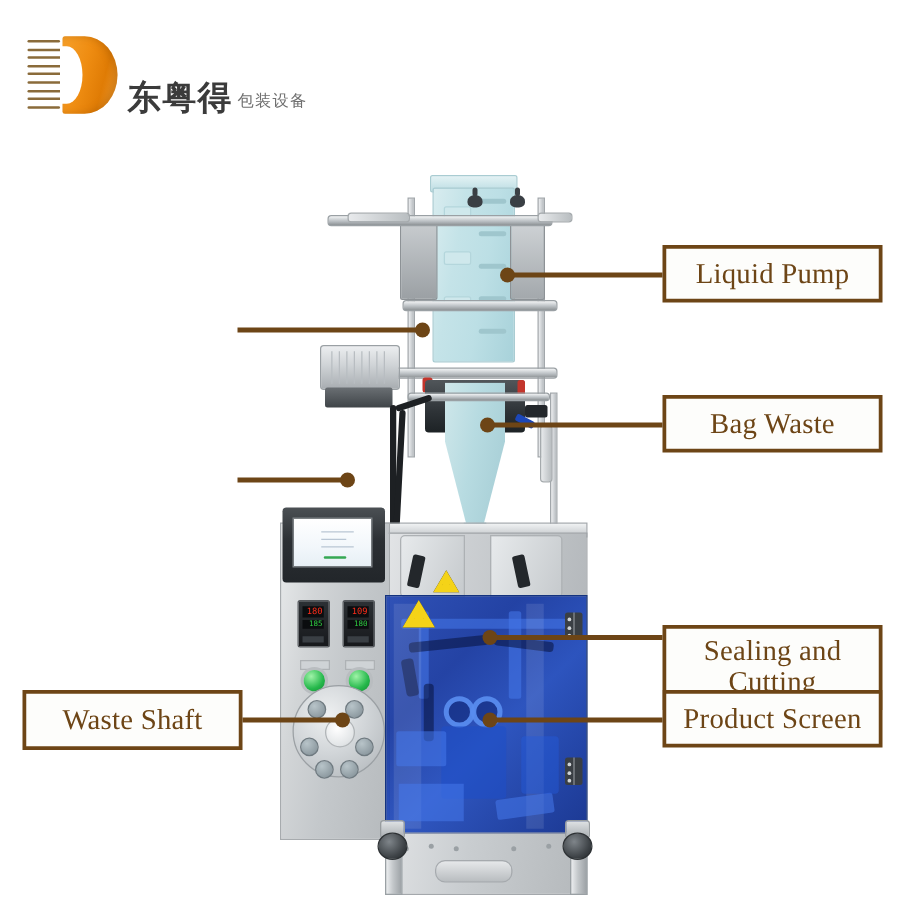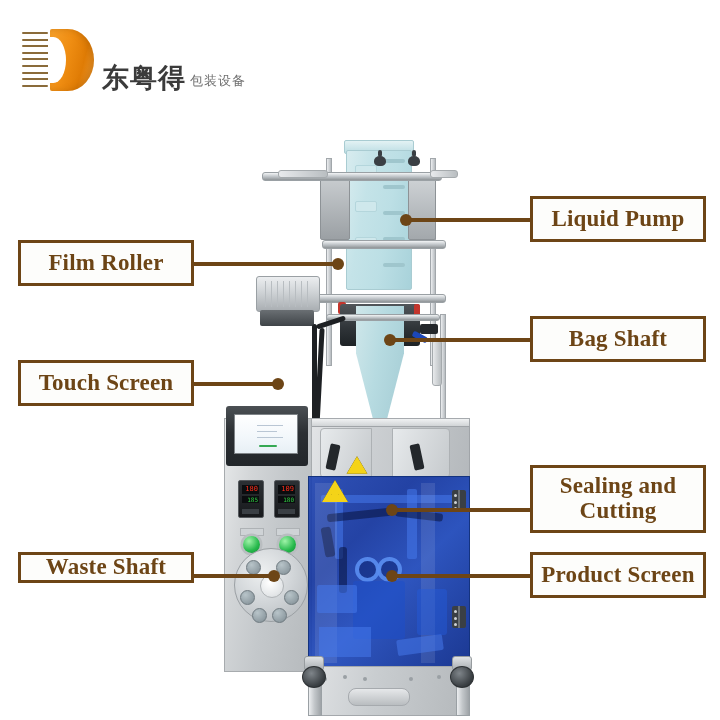--- a/index.html
+++ b/index.html
@@ -42,21 +42,21 @@
   .logo-cn-sub{position:absolute;left:168px;top:50px;font-family:"DejaVu Sans", sans-serif;
     font-size:13px;color:#6f6f6f;letter-spacing:1px;white-space:nowrap;}
 
   
   .label-box{
     position:absolute;
     border:3px solid #6d4516;
     background:#fdfdfb;
     color:#6d4516;
     font-family:"Liberation Serif", serif;
-    font-weight:700;
+    font-weight:400;
     font-size:23px;
     line-height:1.08;
     text-align:center;
     display:flex;align-items:center;justify-content:center;
     box-sizing:border-box;
     white-space:pre-line;
     letter-spacing:0.2px;
   }
   .leader{position:absolute;height:4px;background:#6d4516;}
   .dot{position:absolute;width:12px;height:12px;border-radius:50%;background:#6d4516;}
@@ -386,36 +386,34 @@
         <div class="wheel"></div>
     </div>
   </div>
 
   <div class="leader" style="left:404px;top:218px;width:130px;"></div>
   <div class="dot" style="left:400px;top:214px;"></div>
   <div class="label-box" style="left:530px;top:196px;width:176px;height:46px;">Liquid Pump</div>
 
   <div class="leader" style="left:190px;top:262px;width:148px;"></div>
   <div class="dot" style="left:332px;top:258px;"></div>
-  <div class="label-box" style="left:18px;top:240px;width:176px;height:46px;">Film Roller</div>
 
   <div class="leader" style="left:388px;top:338px;width:146px;"></div>
   <div class="dot" style="left:384px;top:334px;"></div>
-  <div class="label-box" style="left:530px;top:316px;width:176px;height:46px;">Bag Shaft</div>
+  <div class="label-box" style="left:530px;top:316px;width:176px;height:46px;">Bag Waste</div>
 
   <div class="leader" style="left:190px;top:382px;width:88px;"></div>
   <div class="dot" style="left:272px;top:378px;"></div>
-  <div class="label-box" style="left:18px;top:360px;width:176px;height:46px;">Touch Screen</div>
 
   <div class="leader" style="left:390px;top:508px;width:144px;"></div>
   <div class="dot" style="left:386px;top:504px;"></div>
-  <div class="label-box" style="left:530px;top:465px;width:176px;height:68px;">Sealing and
+  <div class="label-box" style="left:530px;top:500px;width:176px;height:68px;">Sealing and
 Cutting</div>
 
   <div class="leader" style="left:190px;top:574px;width:84px;"></div>
   <div class="dot" style="left:268px;top:570px;"></div>
-  <div class="label-box" style="left:18px;top:552px;width:176px;height:31px;">Waste Shaft</div>
+  <div class="label-box" style="left:18px;top:552px;width:176px;height:48px;">Waste Shaft</div>
 
   <div class="leader" style="left:390px;top:574px;width:144px;"></div>
   <div class="dot" style="left:386px;top:570px;"></div>
   <div class="label-box" style="left:530px;top:552px;width:176px;height:46px;">Product Screen</div>
 
 </div>
 
 </body></html>

